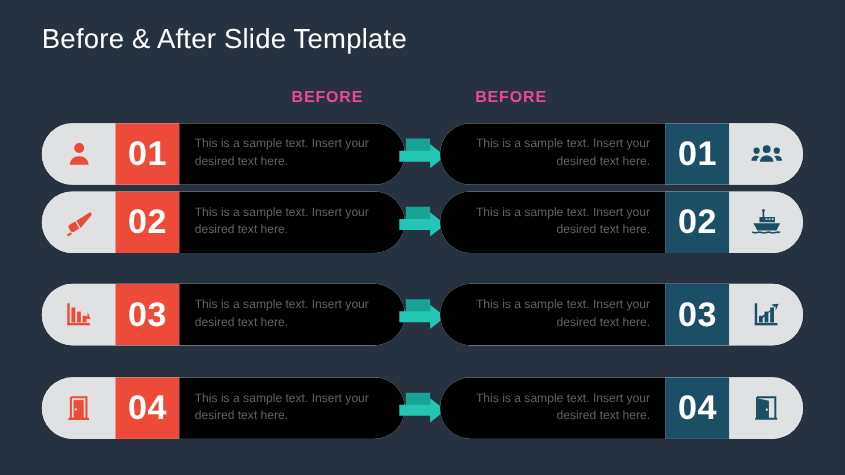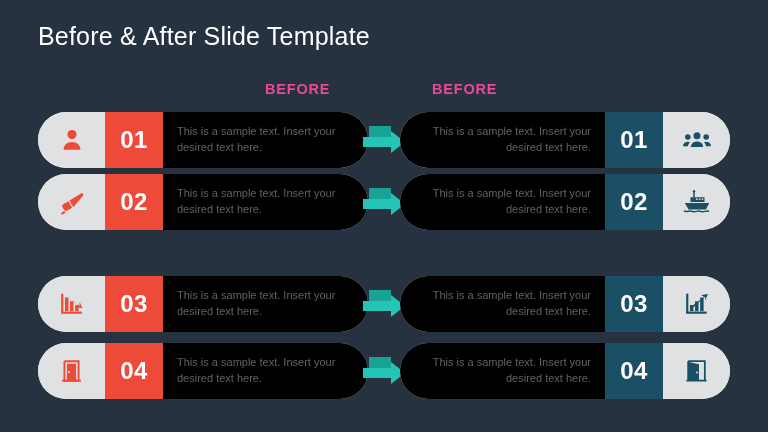--- a/index.html
+++ b/index.html
@@ -85,21 +85,21 @@
     align-items: center;
     justify-content: center;
     background: #e0e1e2;
   }
   .pill-num {
     width: 58px;
     flex: 0 0 58px;
     display: flex;
     align-items: center;
     justify-content: center;
-    font-size: 24px;
+    font-size: 31px;
     font-weight: bold;
     color: #ffffff;
     letter-spacing: 0.5px;
   }
   .pill.left .pill-num  { background: #ee4a3a; }
   .pill.right .pill-num { background: #1a4f66; }
 
   .pill-text {
     flex: 1 1 auto;
     display: flex;
@@ -217,21 +217,21 @@
             <rect x="18" y="9.2" width="1.6" height="1.6" fill="#e0e1e2"></rect>
             <rect x="21" y="9.2" width="1.6" height="1.6" fill="#e0e1e2"></rect>
             <path d="M3 14 L29 14 L25.5 21 L7 21 Z"></path>
             <path d="M2 22.5 C5 24.5 8 21.5 11 23 C14 24.5 17 21.5 20 23 C23 24.5 26 21.5 29 23" stroke="#1a4f66" stroke-width="1.5" fill="none"></path>
           </svg>
         </div>
       </div>
 
     </div>
 
-    <div class="row" style="top:258px;margin-top:18px;">
+    <div class="row" style="top:258px;">
 
       <div class="pill left">
         <div class="pill-icon">
           <svg class="ico" width="26" height="26" viewBox="0 0 24 24" fill="#ee4a3a">
             <rect x="2" y="2.5" width="2" height="18"></rect>
             <rect x="2" y="19" width="19" height="2"></rect>
             <rect x="5.5" y="6" width="3.2" height="12.6"></rect>
             <rect x="10.2" y="9.5" width="3.2" height="9.1"></rect>
             <rect x="14.9" y="13" width="3.2" height="5.6"></rect>
             <path d="M7 5.2 L19 14.2 L19 10.4 L21.6 16.4 L15.4 15.6 L18.1 13.6 L7 5.2 Z" transform="translate(0,-0.5)"></path>

